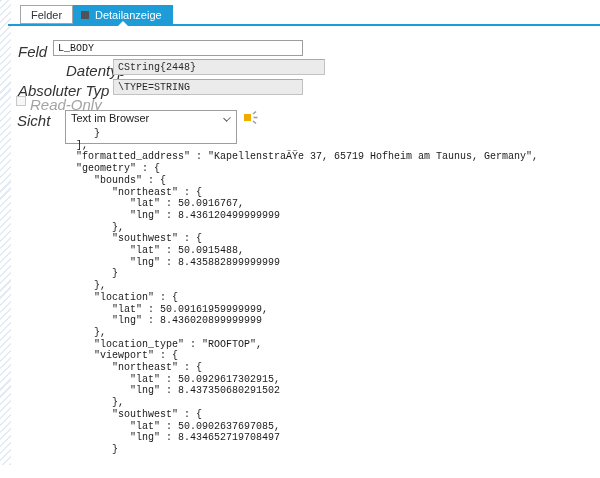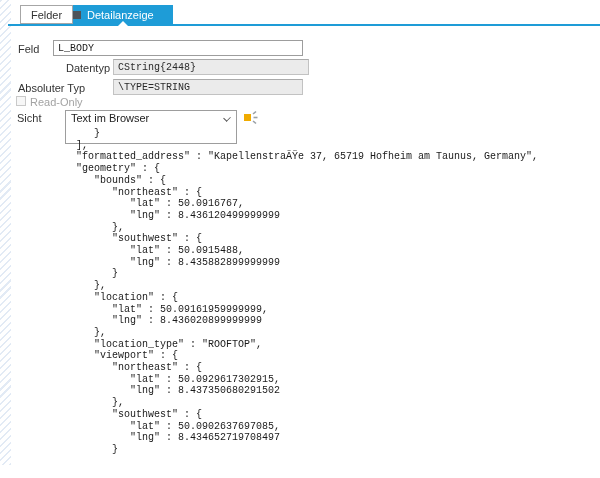--- a/index.html
+++ b/index.html
@@ -14,33 +14,33 @@
       rgba(173,196,226,0.35) 0px, rgba(173,196,226,0.35) 1.5px,
       rgba(255,255,255,0) 1.5px, rgba(255,255,255,0) 5px);
   }
 
   
   .tabstrip { position:absolute; left:0; top:0; width:536px; height:26px; }
   .tab { position:absolute; top:5px; height:19px; display:flex; align-items:center;
          font-size:11px; cursor:pointer; }
   .tab-inactive { left:20px; width:53px; justify-content:center;
          background:#ffffff; border:1px solid #a6a6a6; color:#333333; }
-  .tab-active { left:73px; width:100px; 
+  .tab-active { left:73px; width:100px; padding-left:8px;
          background:#1e9cd7; color:#ffffff; }
   .tab-active .sq-icon { width:8px; height:8px; background:#4d5359; margin-right:6px; flex:0 0 auto; }
   .tab-underline { position:absolute; left:8px; top:24px; width:592px; height:2px; background:#1e9cd7; }
   .notch-outer { position:absolute; top:19px; left:116px; width:0; height:0;
          border-left:7px solid transparent; border-right:7px solid transparent;
          border-bottom:7px solid #1e9cd7; }
   .notch-inner { position:absolute; top:21px; left:118px; width:0; height:0;
          border-left:5px solid transparent; border-right:5px solid transparent;
          border-bottom:5px solid #ffffff; z-index:2; }
 
   
-  .lbl { position:absolute; font-size:11px; color:#333333; white-space:nowrap; }
+  .lbl { position:absolute; font-size:15px; color:#333333; white-space:nowrap;font-style:italic; }
   .box { position:absolute; height:16px; font-family:"Liberation Mono", monospace;
          font-size:10px; line-height:14px; padding:1px 16px 0 4px; white-space:nowrap; overflow:hidden; }
   .box-edit { background:#ffffff; border:1px solid #9d9d9d; color:#1a1a1a; }
   .box-ro   { background:#ebebeb; border:1px solid #c2c2c2; border-top-color:#aaaaaa; color:#2a2a2a; }
 
   .checkbox { position:absolute; left:16px; top:96px; width:10px; height:10px;
          background:#f7f7f7; border:1px solid #c9c9c9; }
   .lbl-disabled { color:#a3a3a3; }
 
   .select { position:absolute; left:65px; top:110px; width:172px; height:34px;
@@ -74,21 +74,21 @@
     </div>
     <div class="tab-underline"></div>
     <div class="notch-outer"></div>
     <div class="notch-inner"></div>
   </div>
 
   <span class="lbl" style="left:18px; top:43px;">Feld</span>
   <div class="box box-edit" style="left:53px; top:40px; width:250px;">L_BODY</div>
 
   <span class="lbl" style="left:18px; top:62px;margin-left:48px;">Datentyp</span>
-  <div class="box box-ro" style="left:113px; top:59px; width:196px;">CString{2448}</div>
+  <div class="box box-ro" style="left:113px; top:59px; width:212px;">CString{2448}</div>
 
   <span class="lbl" style="left:18px; top:82px;text-align:right;">Absoluter Typ</span>
   <div class="box box-ro" style="left:113px; top:79px; width:190px;">\TYPE=STRING</div>
 
   <div class="checkbox"></div>
   <span class="lbl lbl-disabled" style="left:30px; top:96px;">Read-Only</span>
 
   <span class="lbl" style="left:17px; top:112px;">Sicht</span>
   <div class="select">
     <span>Text im Browser</span>

